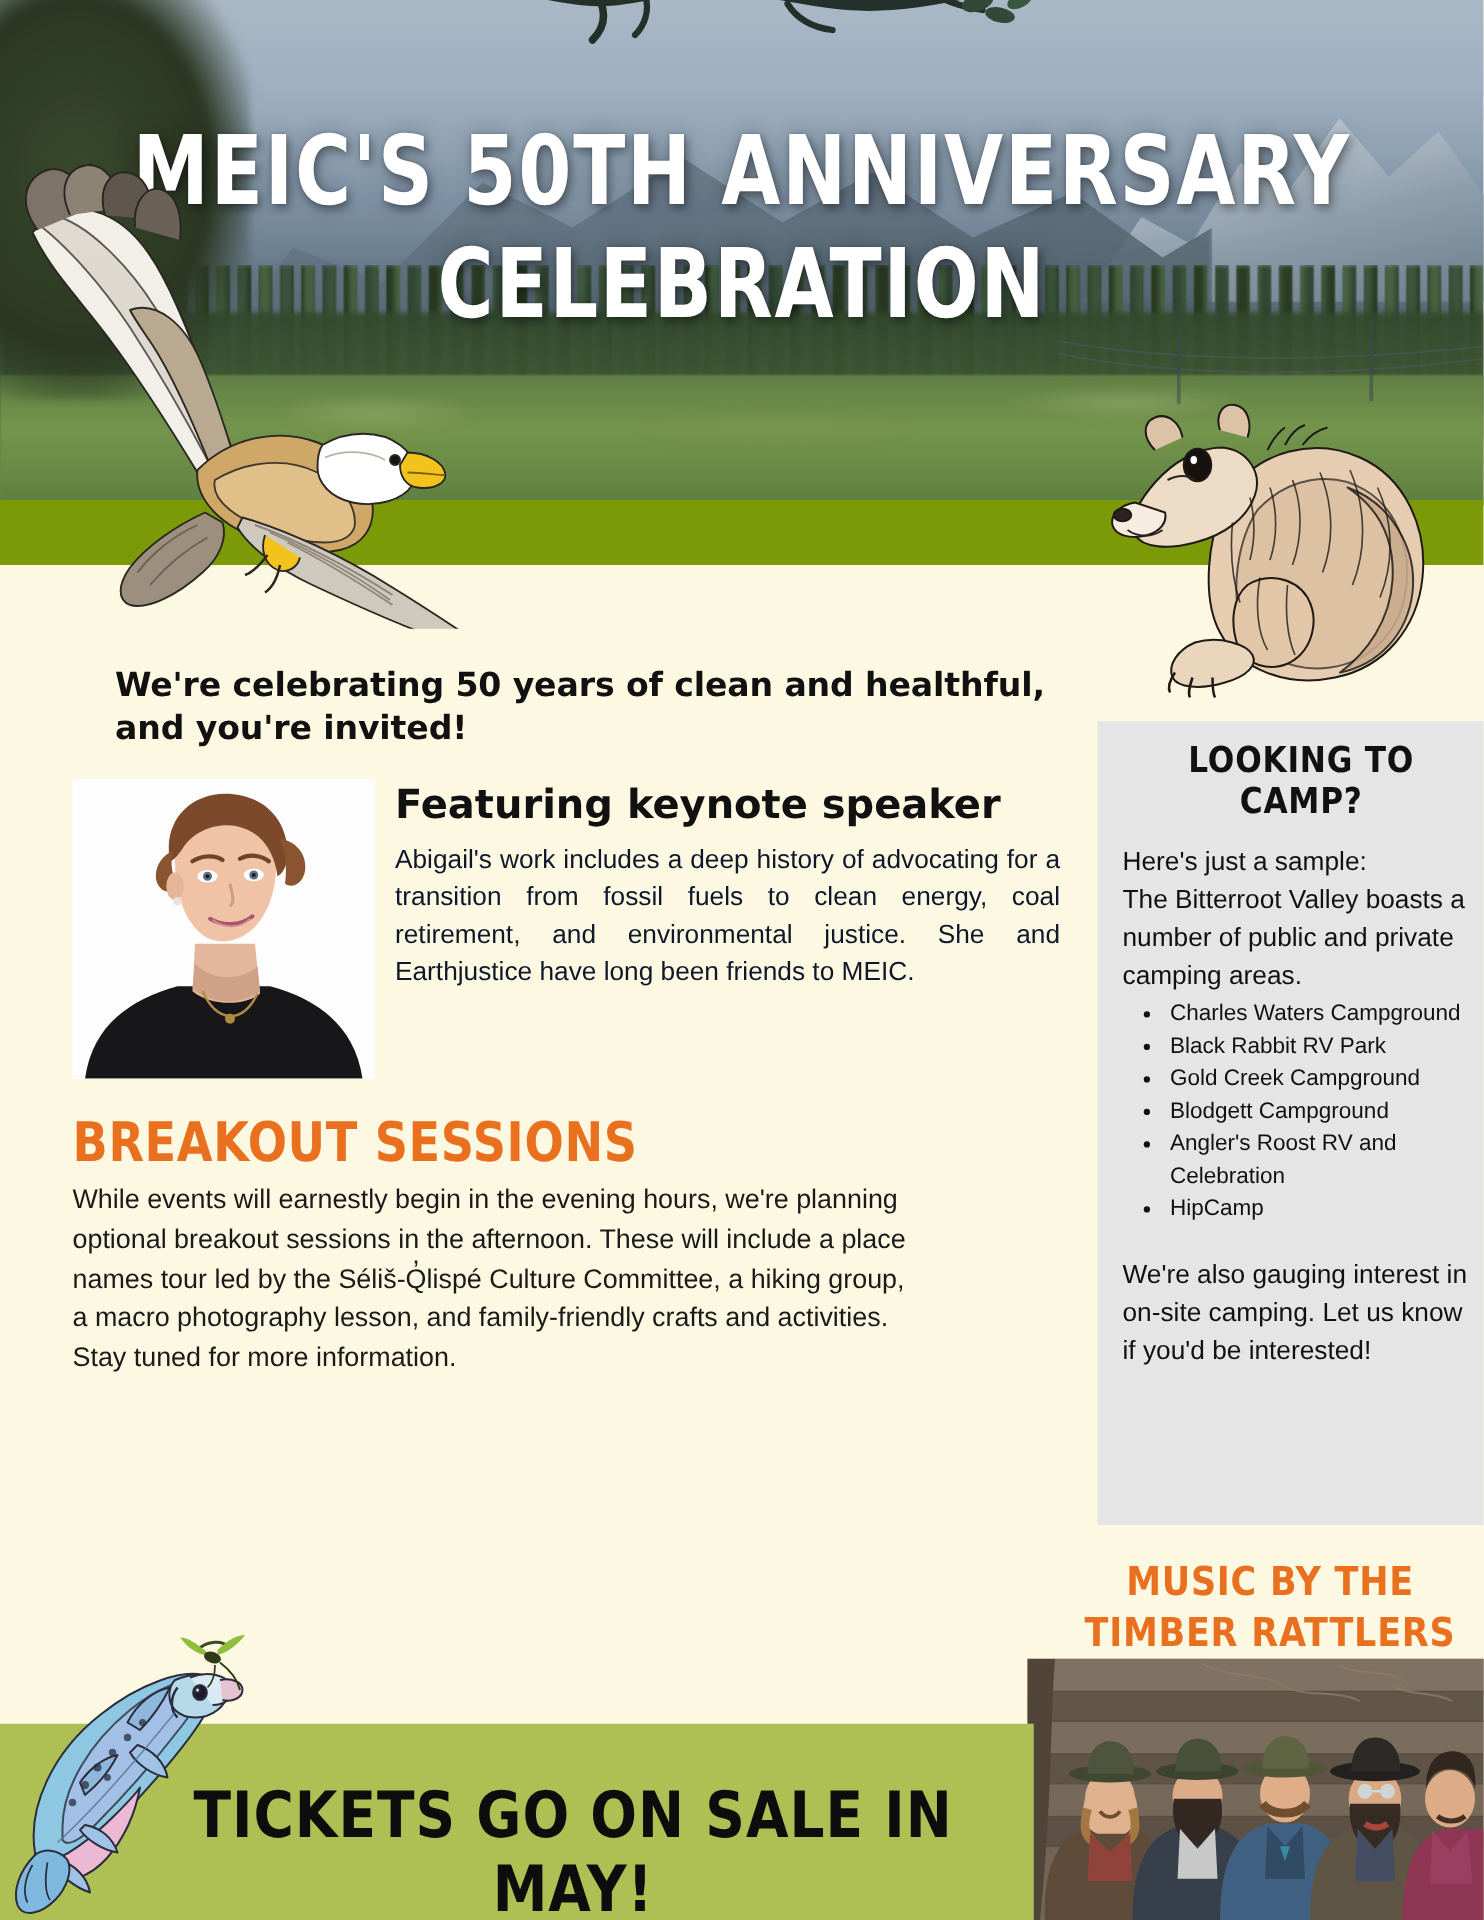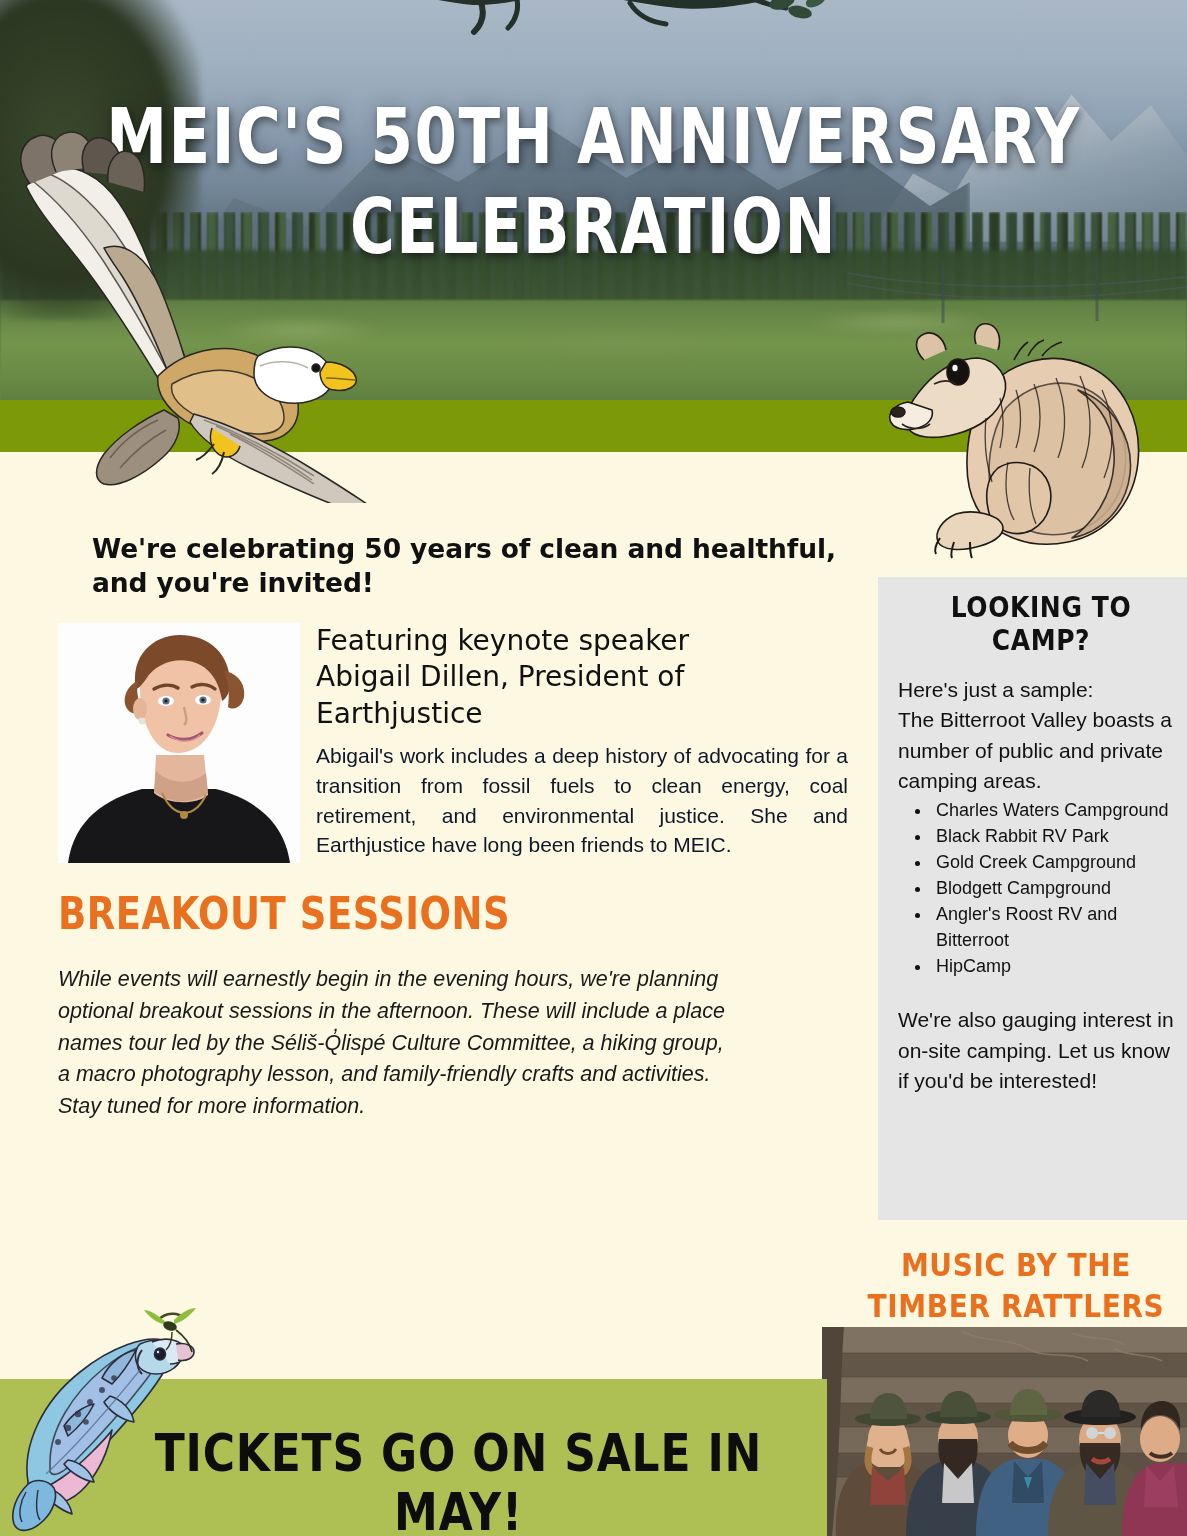--- a/index.html
+++ b/index.html
@@ -212,22 +212,22 @@
     left: 0; top: 0;
     width: 242px; height: 240px;
     background: #ffffff;
     overflow: hidden;
   }
   .speaker-text {
     margin-left: 258px;
   }
   .speaker-title {
     font-family: "DejaVu Sans", sans-serif;
-    font-weight: 400;
-    font-size: 28px;
+    font-weight: 700;
+    font-size: 32px;
     line-height: 1.30;
     color: #111111;
   }
   .speaker-bio {
     margin-top: 9px;
     font-size: 21px;
     line-height: 1.42;
     color: #0f172a;
     text-align: justify;
   }
@@ -238,26 +238,25 @@
     font-family: "DejaVu Sans", sans-serif;
     font-weight: 700;
     font-size: 37px;
     letter-spacing: .5px;
     text-transform: uppercase;
     color: #E8701E;
     transform: scaleY(1.18);
     transform-origin: left top;
   }
   .breakout-body {
-    margin-top: 32px;
+    margin-top: 12px;
     font-size: 21.5px;
     line-height: 1.48;
     color: #1a1a1a;
     width: 680px;
-    font-style: italic;
   }
 
   
   .camp {
     position: absolute;
     left: 862px; top: 577px;
     width: 322px;
     min-height: 643px;
     background: #e5e5e5;
     padding: 14px 16px 18px 20px;
@@ -530,40 +529,39 @@
           <ellipse cx="82" cy="86" rx="7" ry="11" fill="#e6b496"></ellipse>
           <circle cx="84" cy="98" r="3.4" fill="#e8e2d8"></circle>
 
           <path d="M104 170 C116 196 136 196 148 172" stroke="#b08a42" stroke-width="2" fill="none"></path>
           <circle cx="126" cy="192" r="4" fill="#b08a42"></circle>
         </svg>
       </div>
       <div class="speaker-text">
         <div class="speaker-title">
           <div>Featuring keynote speaker</div>
-          <div>Abigail Dillen, President of Earthjustice</div>
         </div>
         <p class="speaker-bio">Abigail's work includes a deep history of advocating for a transition from fossil fuels to clean energy, coal retirement, and environmental justice. She and Earthjustice have long been friends to MEIC.</p>
       </div>
     </div>
 
     <h2 class="breakout-head">Breakout Sessions</h2>
     <p class="breakout-body">While events will earnestly begin in the evening hours, we're planning optional breakout sessions in the afternoon. These will include a place names tour led by the Séliš-Q̓lispé Culture Committee, a hiking group, a macro photography lesson, and family-friendly crafts and activities. Stay tuned for more information.</p>
   </div>
 
   <aside class="camp">
     <h3 class="camp-head">Looking to Camp?</h3>
     <p class="camp-p spaced">Here's just a sample:</p>
     <p class="camp-p">The Bitterroot Valley boasts a number of public and private camping areas.</p>
     <ul class="camp-list">
       <li>Charles Waters Campground</li>
       <li>Black Rabbit RV Park</li>
       <li>Gold Creek Campground</li>
       <li>Blodgett Campground</li>
-      <li>Angler's Roost RV and Bitterroot</li>
+      <li>Angler's Roost RV and Celebration</li>
       <li>HipCamp</li>
     </ul>
     <p class="camp-p spaced">We're also gauging interest in on-site camping. Let us know if you'd be interested!</p>
   </aside>
 
   <h3 class="music-head">
     <span>Music by the</span><br>
     <span>Timber Rattlers</span>
   </h3>
 

